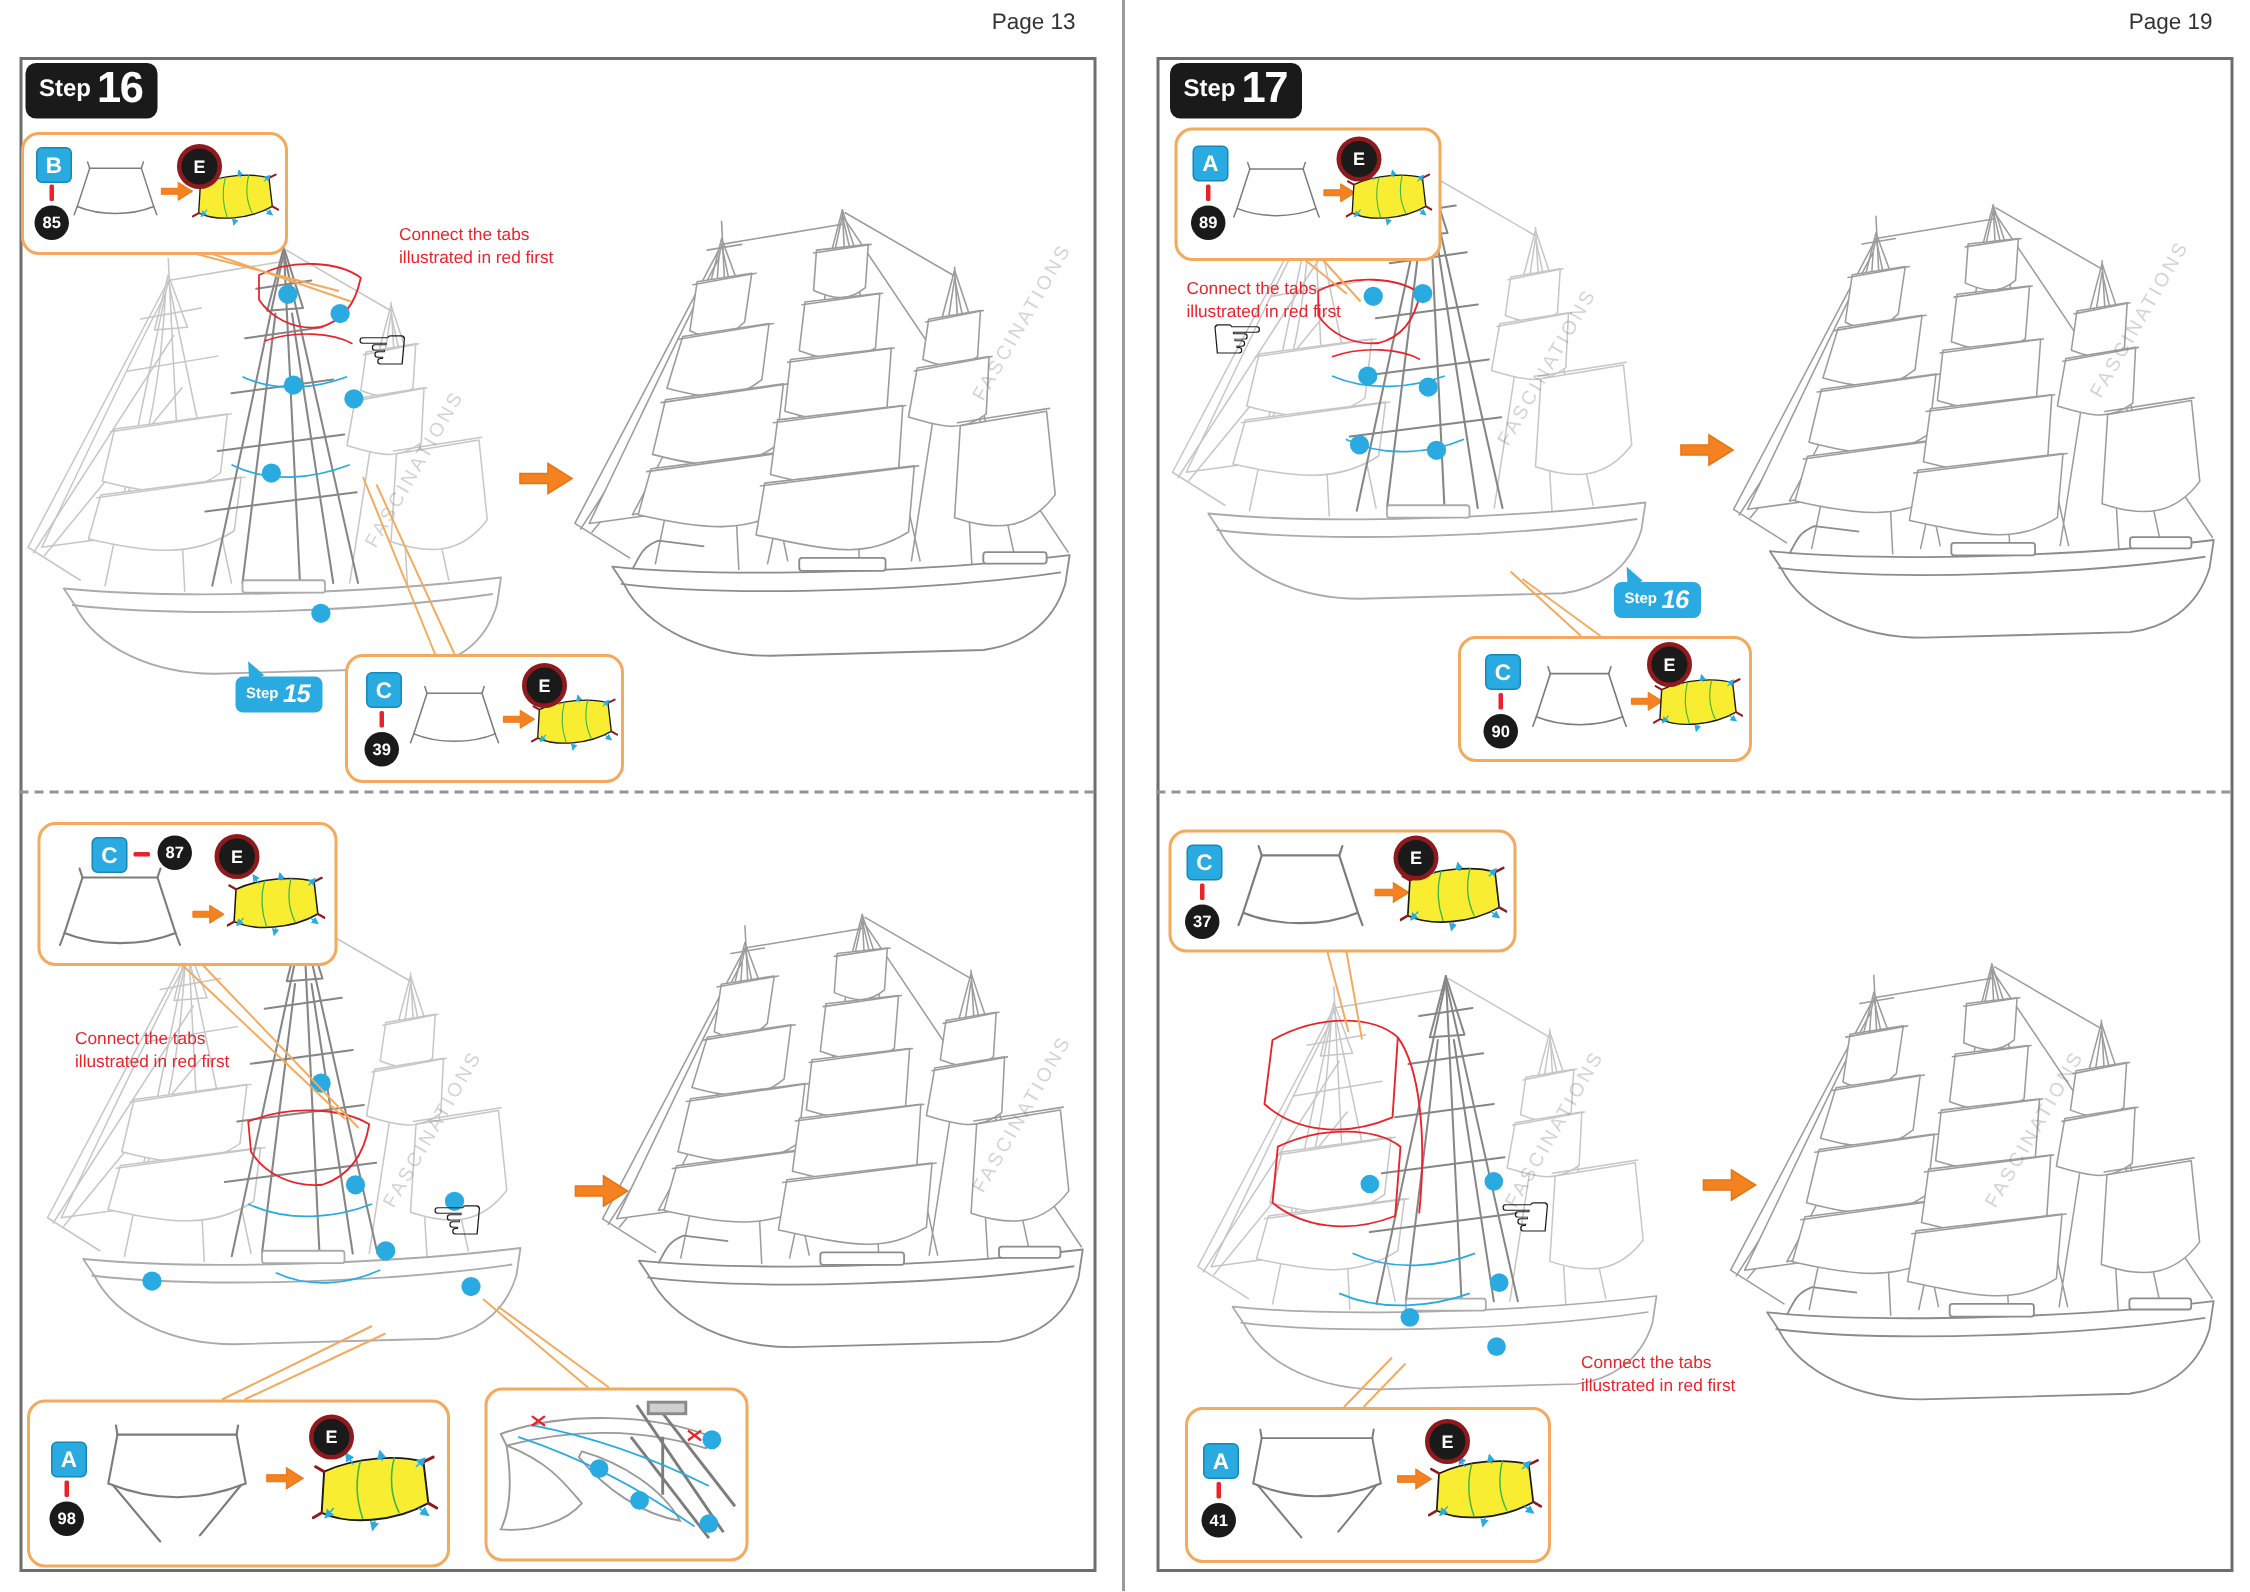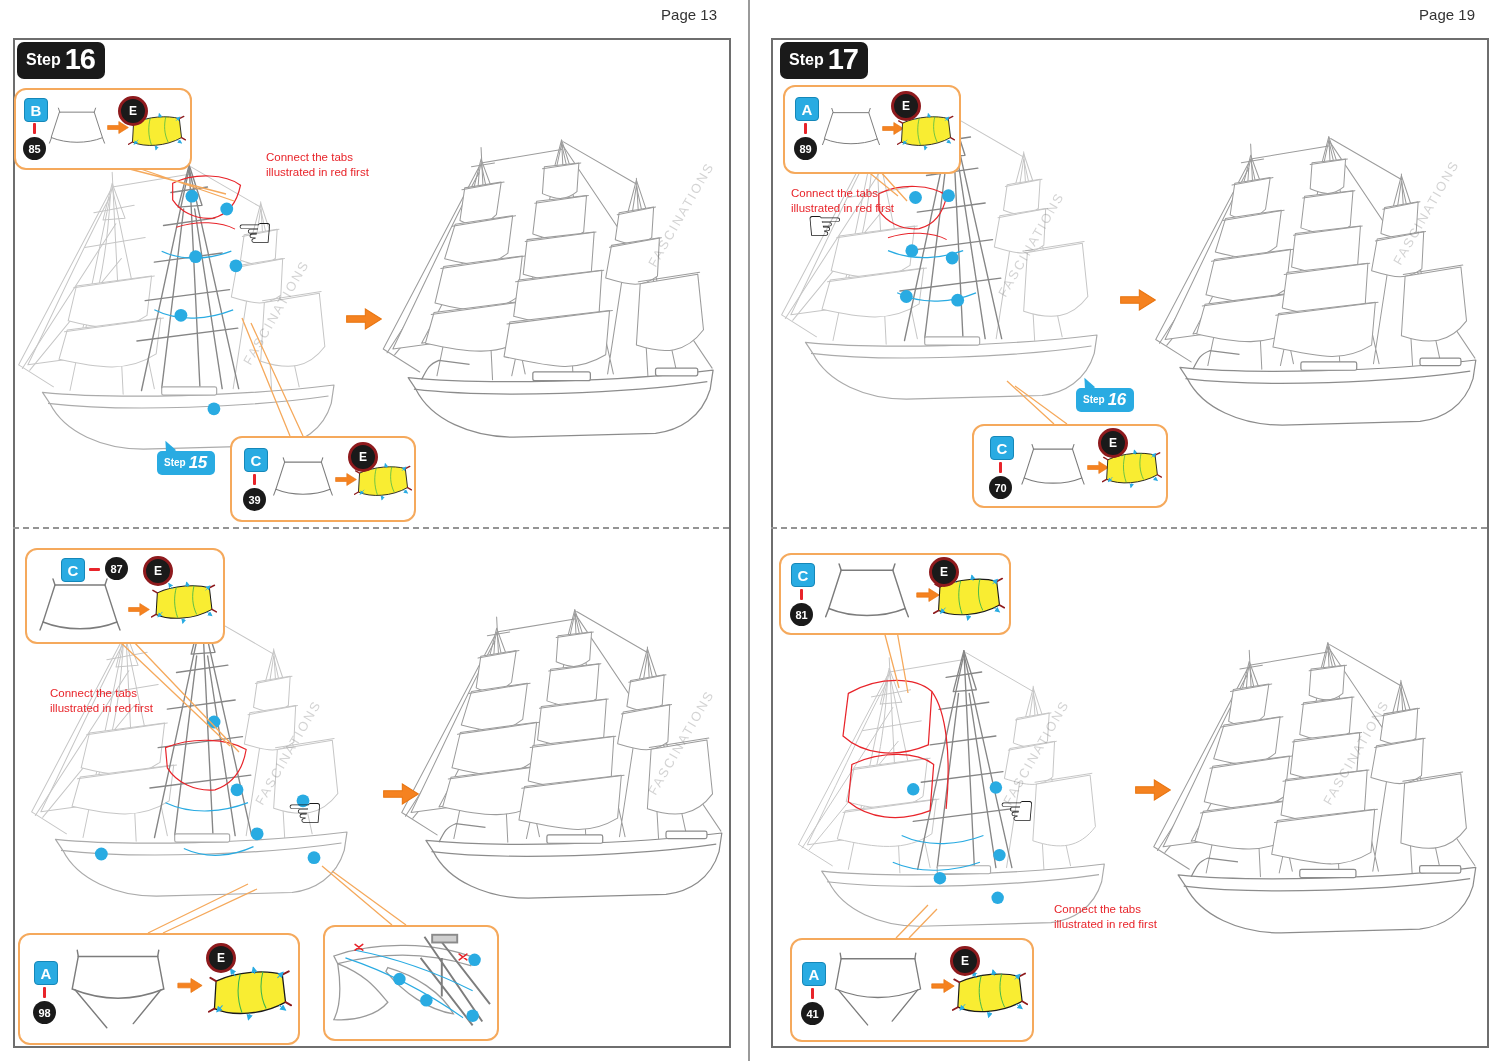--- a/index.html
+++ b/index.html
@@ -424,37 +424,37 @@
       </svg>
     <div class="badge-e" style="left:106px;top:4px;">E</div>
     <svg class="abs" style="left:112px;top:16px;" width="58" height="58" viewBox="0 0 104 68">
         <use href="#sail-yellow"></use>
       </svg>
   </div>
 
   <div class="callout" style="left:972px;top:424px;width:192px;height:80px;">
     <div class="badge-letter" style="left:16px;top:10px;">C</div>
     <div class="dash-v" style="left:25px;top:36px;"></div>
-    <div class="badge-number" style="left:15px;top:50px;">70</div>
+    <div class="badge-number" style="left:15px;top:50px;">90</div>
     <svg class="abs" style="left:44px;top:10px;" width="70" height="62" viewBox="0 0 90 60">
         <use href="#part-frame"></use>
       </svg>
     <svg class="abs" style="left:112px;top:34px;" width="24" height="15" viewBox="0 0 30 18">
         <use href="#arrow-orange"></use>
       </svg>
     <div class="badge-e" style="left:124px;top:2px;">E</div>
     <svg class="abs" style="left:128px;top:12px;" width="60" height="62" viewBox="0 0 104 68">
         <use href="#sail-yellow"></use>
       </svg>
   </div>
 
   <div class="callout" style="left:779px;top:553px;width:228px;height:78px;">
     <div class="badge-letter" style="left:10px;top:8px;">C</div>
     <div class="dash-v" style="left:19px;top:34px;"></div>
-    <div class="badge-number" style="left:9px;top:48px;">81</div>
+    <div class="badge-number" style="left:9px;top:48px;">37</div>
     <svg class="abs" style="left:36px;top:8px;" width="100" height="62" viewBox="0 0 90 60">
         <use href="#part-frame"></use>
       </svg>
     <svg class="abs" style="left:134px;top:32px;" width="26" height="16" viewBox="0 0 30 18">
         <use href="#arrow-orange"></use>
       </svg>
     <div class="badge-e" style="left:148px;top:2px;">E</div>
     <svg class="abs" style="left:152px;top:12px;" width="72" height="62" viewBox="0 0 104 68">
         <use href="#sail-yellow"></use>
       </svg>

